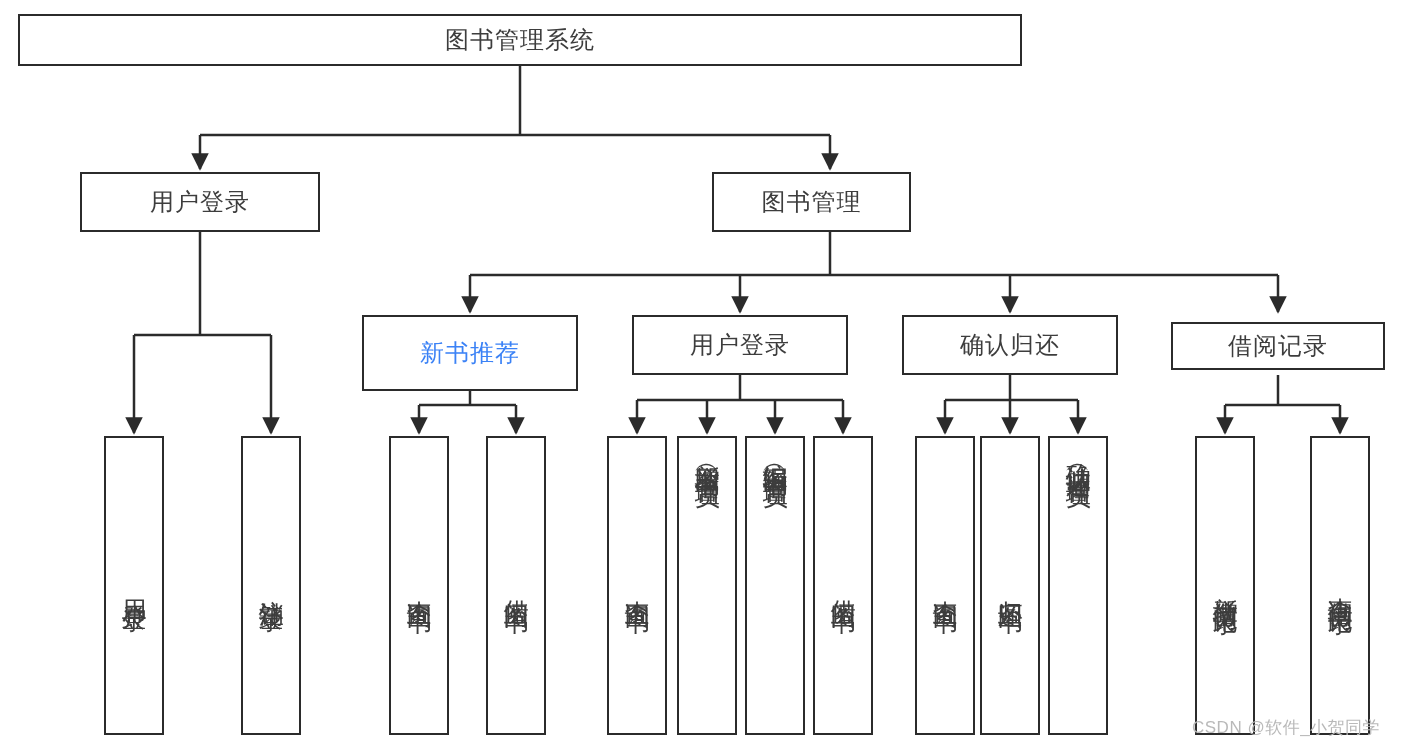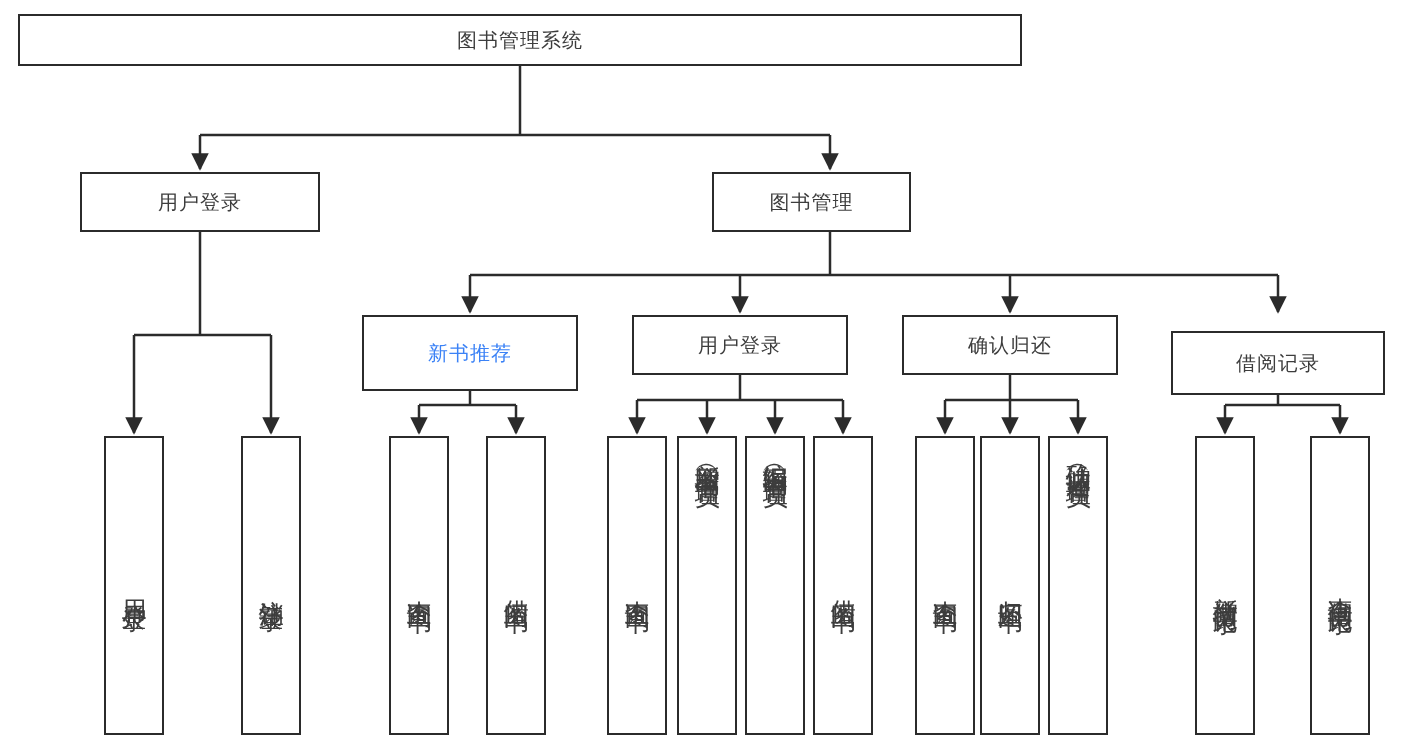--- a/index.html
+++ b/index.html
@@ -29,21 +29,21 @@
     box-sizing: border-box;
     border: 2px solid #2b2b2b;
     background: #ffffff;
     color: #3d3d3d;
     display: flex;
     align-items: center;
     justify-content: center;
     overflow: hidden;
   }
   .node-h {
-    font-size: 20px;
+    font-size: 24px;
     line-height: 1.15;
     letter-spacing: 1px;
     white-space: nowrap;
   }
   .node-v {
     writing-mode: vertical-rl;
     text-orientation: upright;
     font-size: 25px;
     line-height: 1.18;
     letter-spacing: 3px;
@@ -121,21 +121,21 @@
       </div>
       <div class="node node-h" style="left: 362px; top: 315px; width: 216px; height: 76px; border-color: rgb(43, 43, 43); color: #3b82f6;">
         <span>新书推荐</span>
       </div>
       <div class="node node-h" style="left: 632px; top: 315px; width: 216px; height: 60px; border-color: rgb(43, 43, 43); color: rgb(61, 61, 61);">
         <span>用户登录</span>
       </div>
       <div class="node node-h" style="left: 902px; top: 315px; width: 216px; height: 60px; border-color: rgb(43, 43, 43); color: rgb(61, 61, 61);">
         <span>确认归还</span>
       </div>
-      <div class="node node-h" style="left: 1171px; top: 331px; width: 214px; height: 64px; border-color: rgb(43, 43, 43); color: rgb(61, 61, 61); text-align: center;">
+      <div class="node node-h" style="left: 1171px; top: 322px; width: 214px; height: 48px; border-color: rgb(43, 43, 43); color: rgb(61, 61, 61); text-align: center;">
         <span>借阅记录</span>
       </div>
       <div class="node node-v centered" style="left: 104px; top: 436px; width: 60px; height: 299px; border-color: rgb(43, 43, 43); color: rgb(61, 61, 61);">
         <span>用户登录</span>
       </div>
       <div class="node node-v centered" style="left: 241px; top: 436px; width: 60px; height: 299px; border-color: rgb(43, 43, 43); color: rgb(61, 61, 61);">
         <span>注销登录</span>
       </div>
       <div class="node node-v centered" style="left: 389px; top: 436px; width: 60px; height: 299px; border-color: rgb(43, 43, 43); color: rgb(61, 61, 61);">
         <span>查询图书</span>
@@ -164,13 +164,14 @@
       <div class="node node-v" style="left: 1048px; top: 436px; width: 60px; height: 299px; border-color: rgb(43, 43, 43); color: rgb(61, 61, 61);">
         <span>确认归还（管理员）</span>
       </div>
       <div class="node node-v centered" style="left: 1195px; top: 436px; width: 60px; height: 299px; border-color: rgb(43, 43, 43); color: rgb(61, 61, 61);">
         <span>新增借阅记录</span>
       </div>
       <div class="node node-v centered" style="left: 1310px; top: 436px; width: 60px; height: 299px; border-color: rgb(43, 43, 43); color: rgb(61, 61, 61);">
         <span>查询借阅记录</span>
       </div>
     </div>
+  <div class="watermark" style="left: 1192px; top: 716px;">CSDN @软件_小贺同学</div>
 </div>
 
 </body></html>

